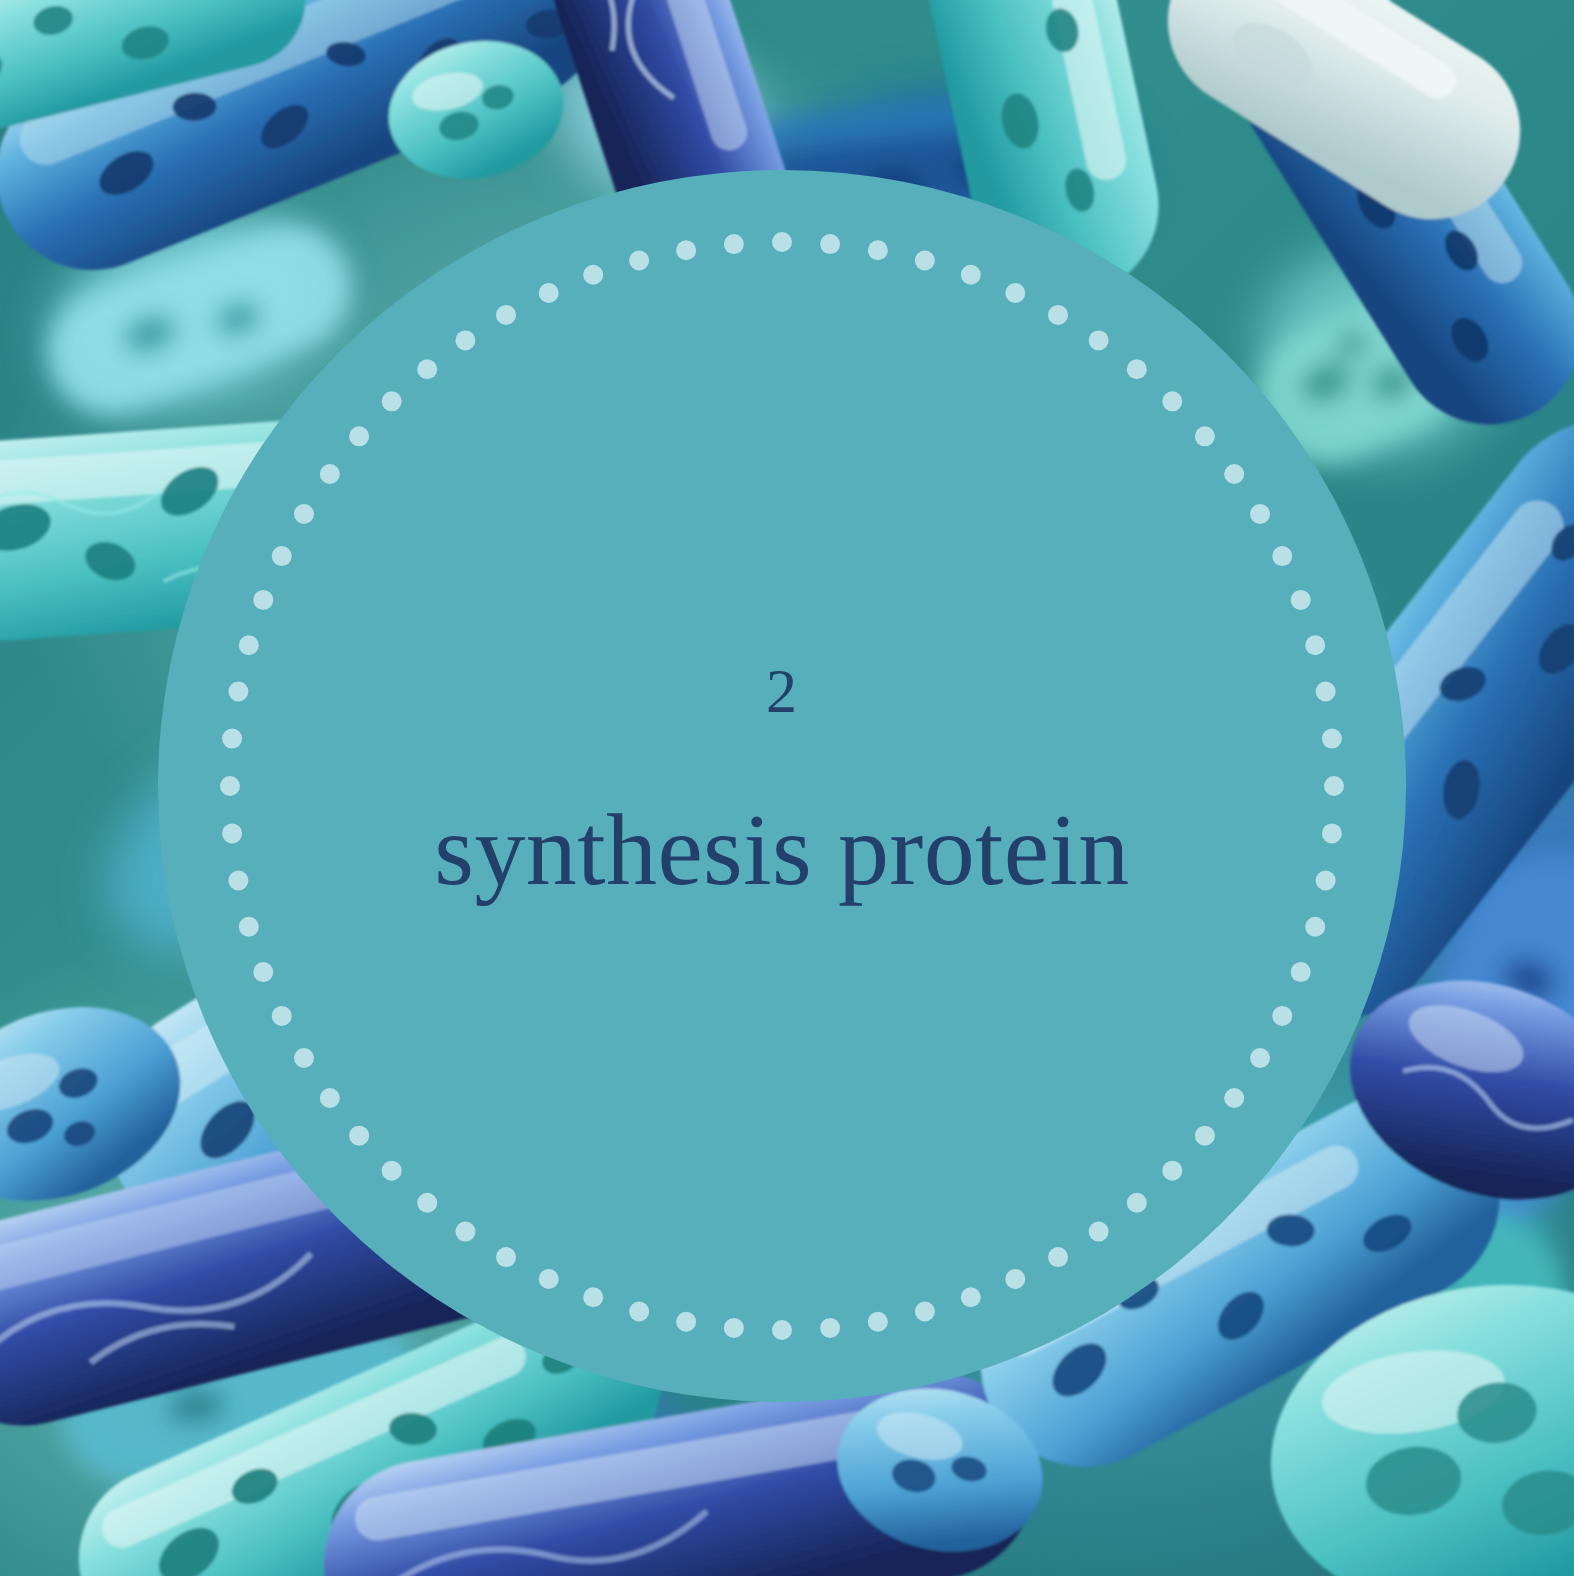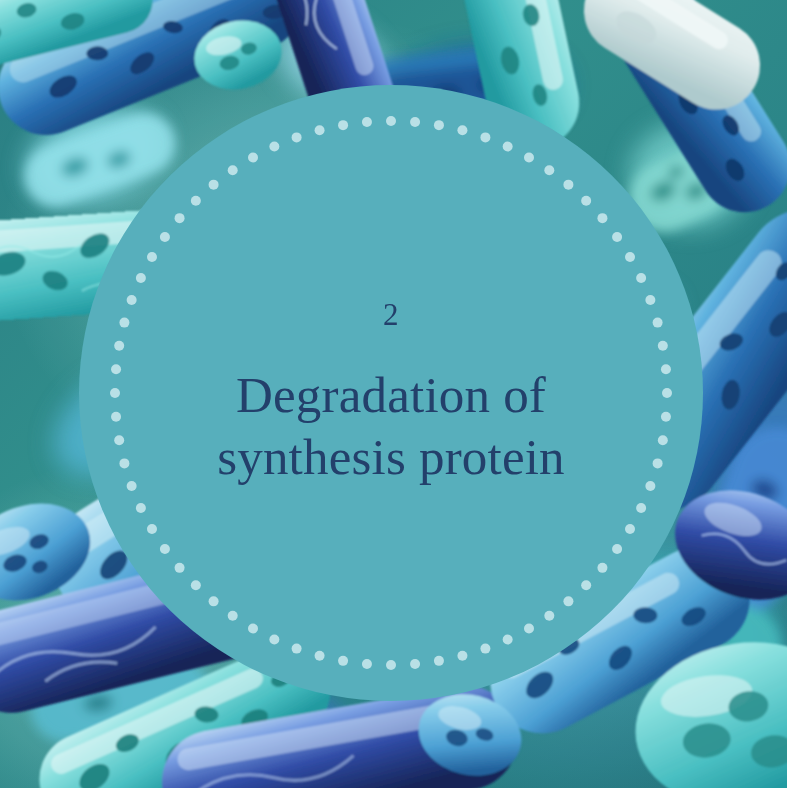--- a/index.html
+++ b/index.html
@@ -472,19 +472,18 @@
         <circle cx="195.36" cy="61.48" r="5" fill="#b9e0e6"></circle>
         <circle cx="217.60" cy="52.40" r="5" fill="#b9e0e6"></circle>
         <circle cx="240.57" cy="45.27" r="5" fill="#b9e0e6"></circle>
         <circle cx="264.07" cy="40.13" r="5" fill="#b9e0e6"></circle>
         <circle cx="287.95" cy="37.04" r="5" fill="#b9e0e6"></circle>
       </svg>
 
     <div id="badge-text">
       <div id="badge-number">2</div>
       <div id="badge-title">
-        <div>Degradation of</div>
         <div>synthesis protein</div>
       </div>
     </div>
 
   </div>
 </div>
 
 </body></html>

